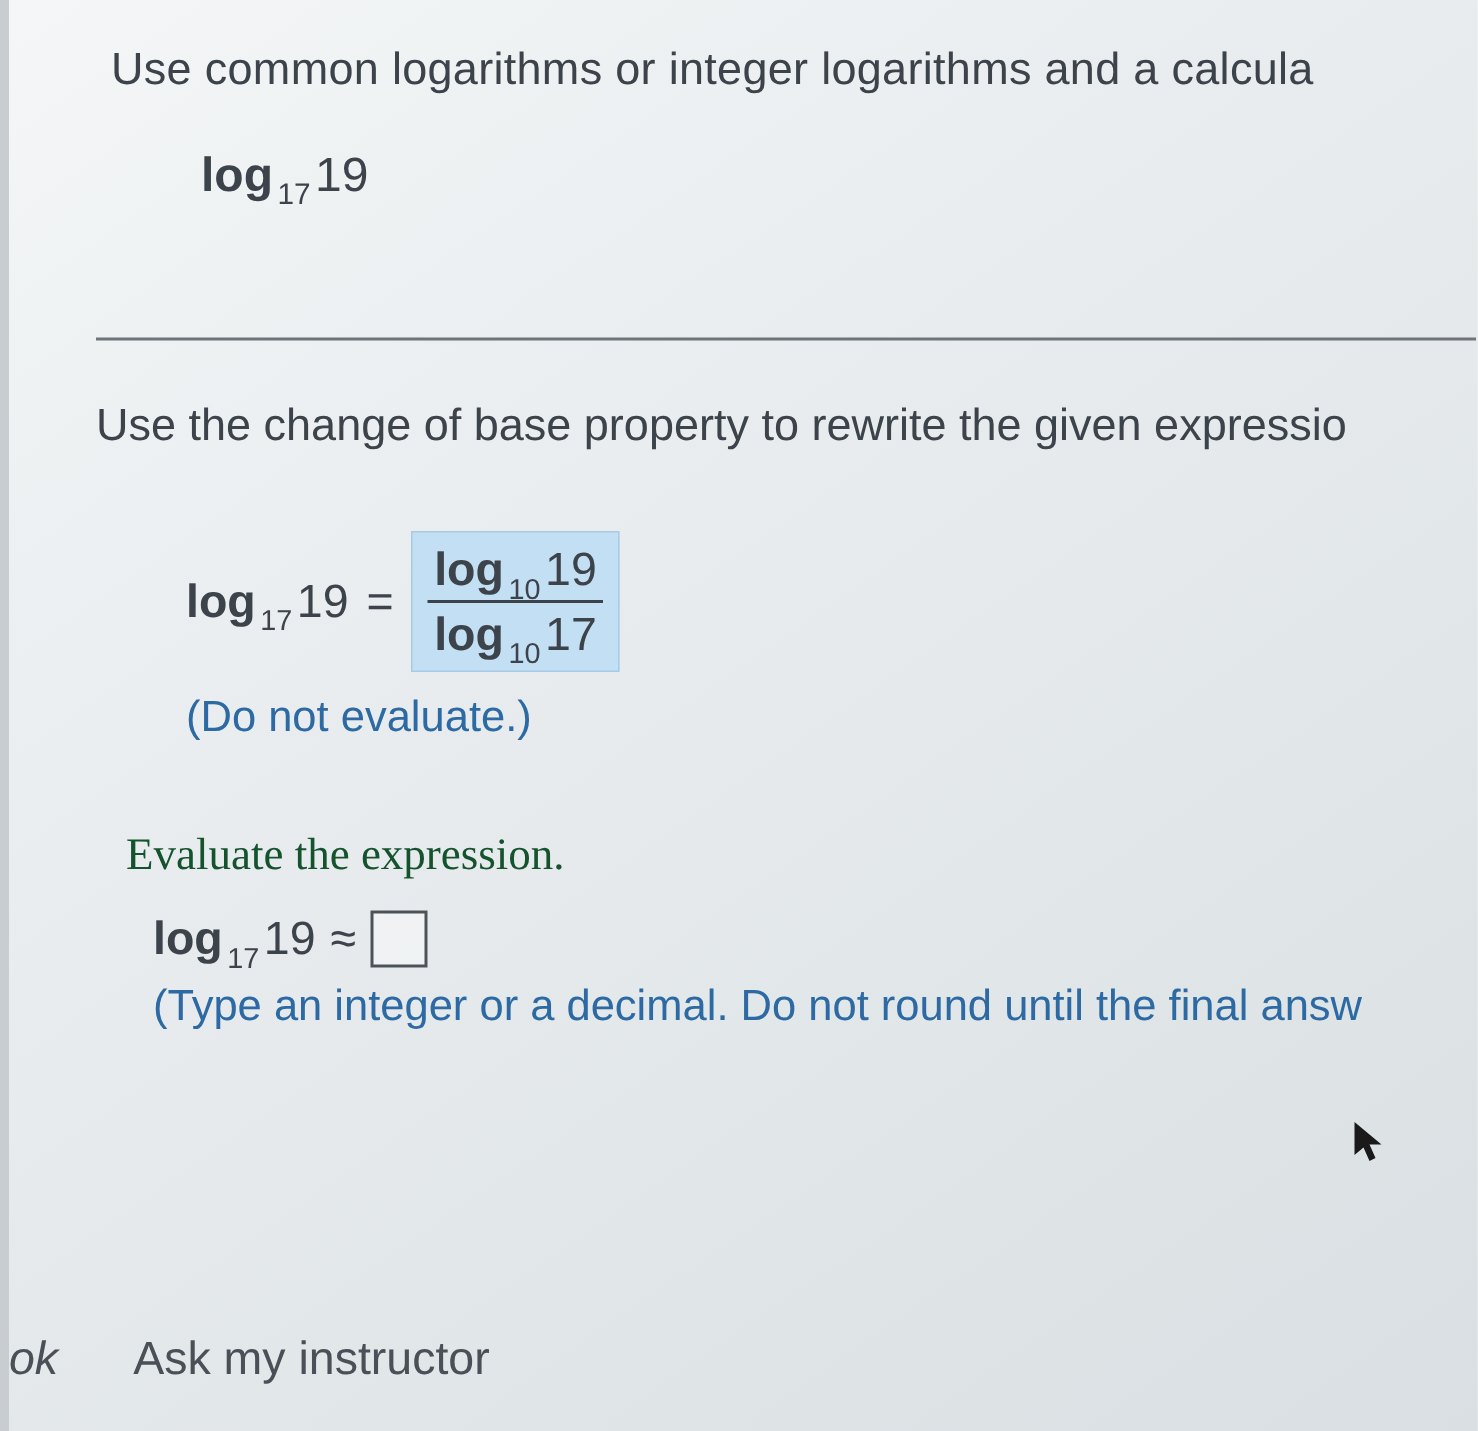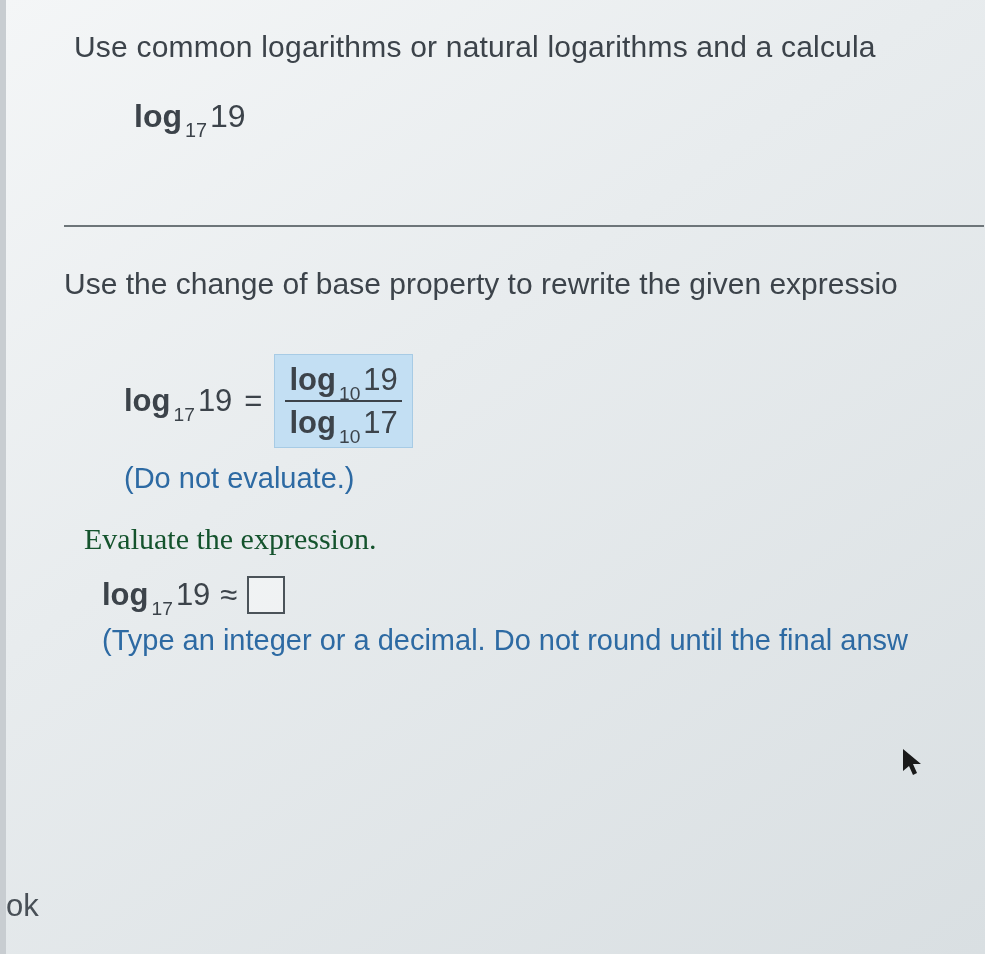--- a/index.html
+++ b/index.html
@@ -83,21 +83,21 @@
   }
   .frac .bar {
     width: 100%;
     height: 2px;
     background: #3c434a;
   }
   .hint {
     color: #2d6aa3;
     font-size: 29px;
     padding-left: 60px;
-    margin-bottom: 27px;
+    margin-bottom: 58px;
   }
   .subprompt {
     font-size: 30px;
     color: #14532d;
     padding-left: 20px;
     margin-bottom: 20px;
     font-family: Liberation Serif, serif;
   }
   .approxline {
     display: flex;
@@ -124,37 +124,37 @@
   .footer {
     position: absolute;
     bottom: 30px;
     left: 0;
     display: flex;
     align-items: center;
     gap: 50px;
     font-size: 31px;
     color: #495057;
   }
-  .ok { padding-left: 0; }
+  .ok { padding-left: 0; font-style: italic; }
   .cursor {
     position: absolute;
     right: 60px;
     bottom: 170px;
     font-size: 30px;
     color: #2c2c2c;
     pointer-events: none;
   }
 </style>
 </head>
 <body>
 
 <div class="page">
 
   <div class="sectionA">
-    <div class="prompt">Use common logarithms or natural logarithms and a calcula</div>
+    <div class="prompt">Use common logarithms or integer logarithms and a calcula</div>
     <div class="expr-indent">
       <span class="logbase">
         <span class="logword">log</span>
         <span class="sub">17</span>
         <span class="arg">19</span>
       </span>
     </div>
   </div>
 
   <hr class="divider">
@@ -206,15 +206,16 @@
   </div>
 
   <div class="cursor">
     <svg width="24" height="30" viewBox="0 0 24 30">
       <path d="M2 2 L2 24 L8 19 L12 28 L16 26 L12 17 L20 17 Z" fill="#1a1a1a"></path>
     </svg>
   </div>
 
   <div class="footer">
     <span class="ok">ok</span>
+    <span>Ask my instructor</span>
   </div>
 
 </div>
 
 </body></html>

